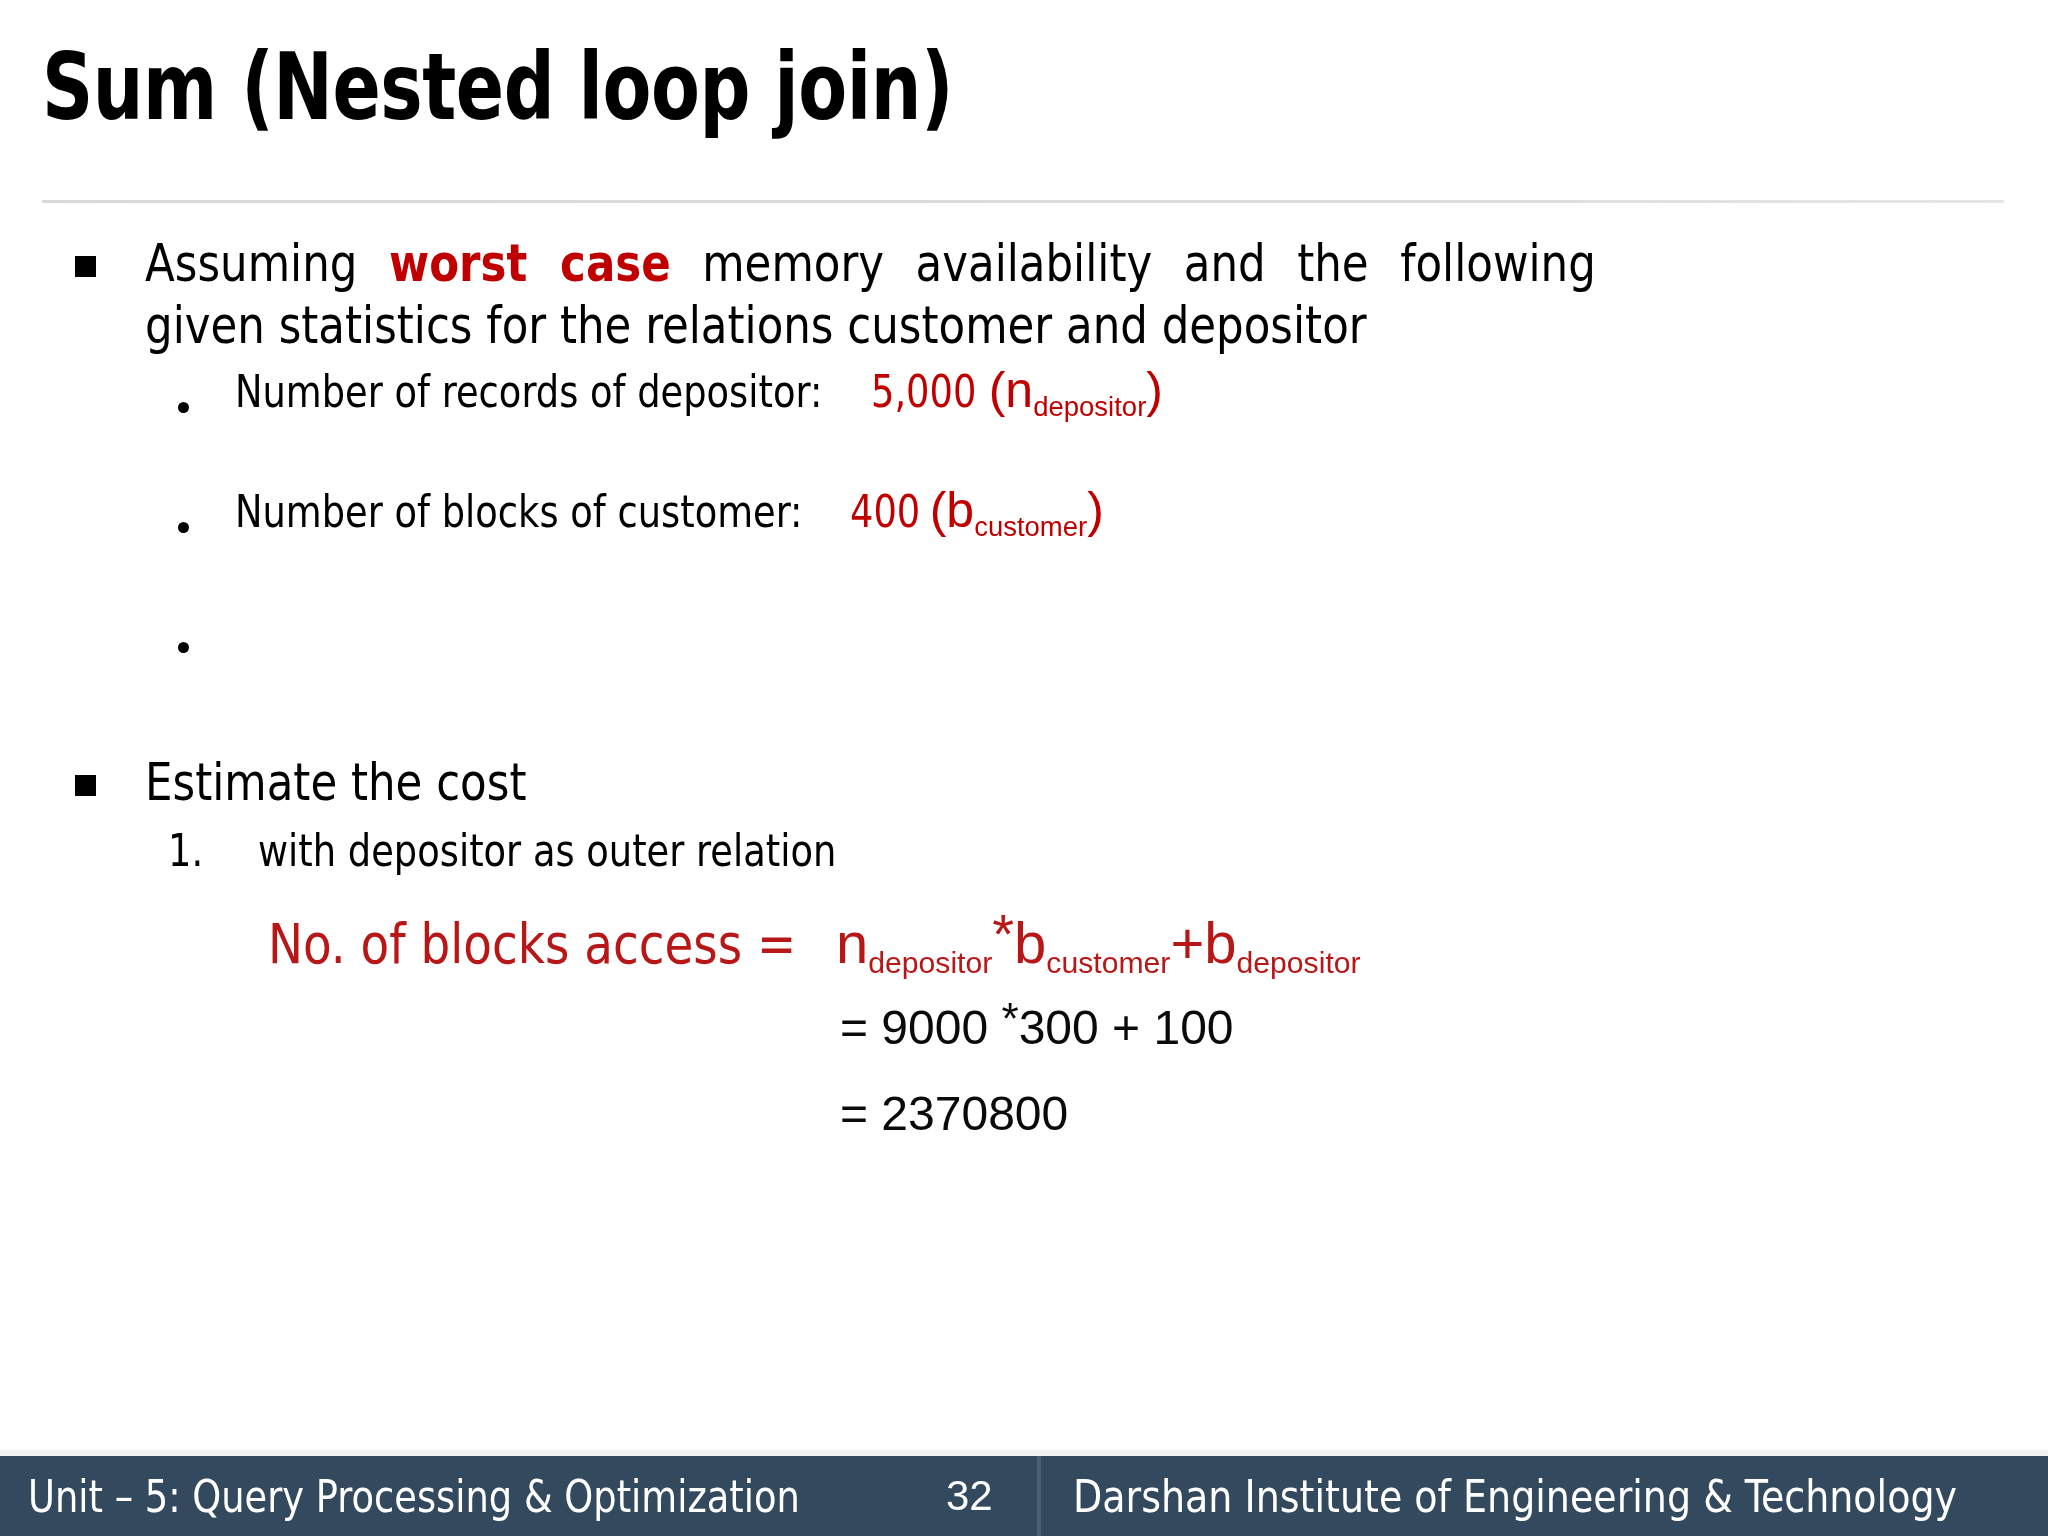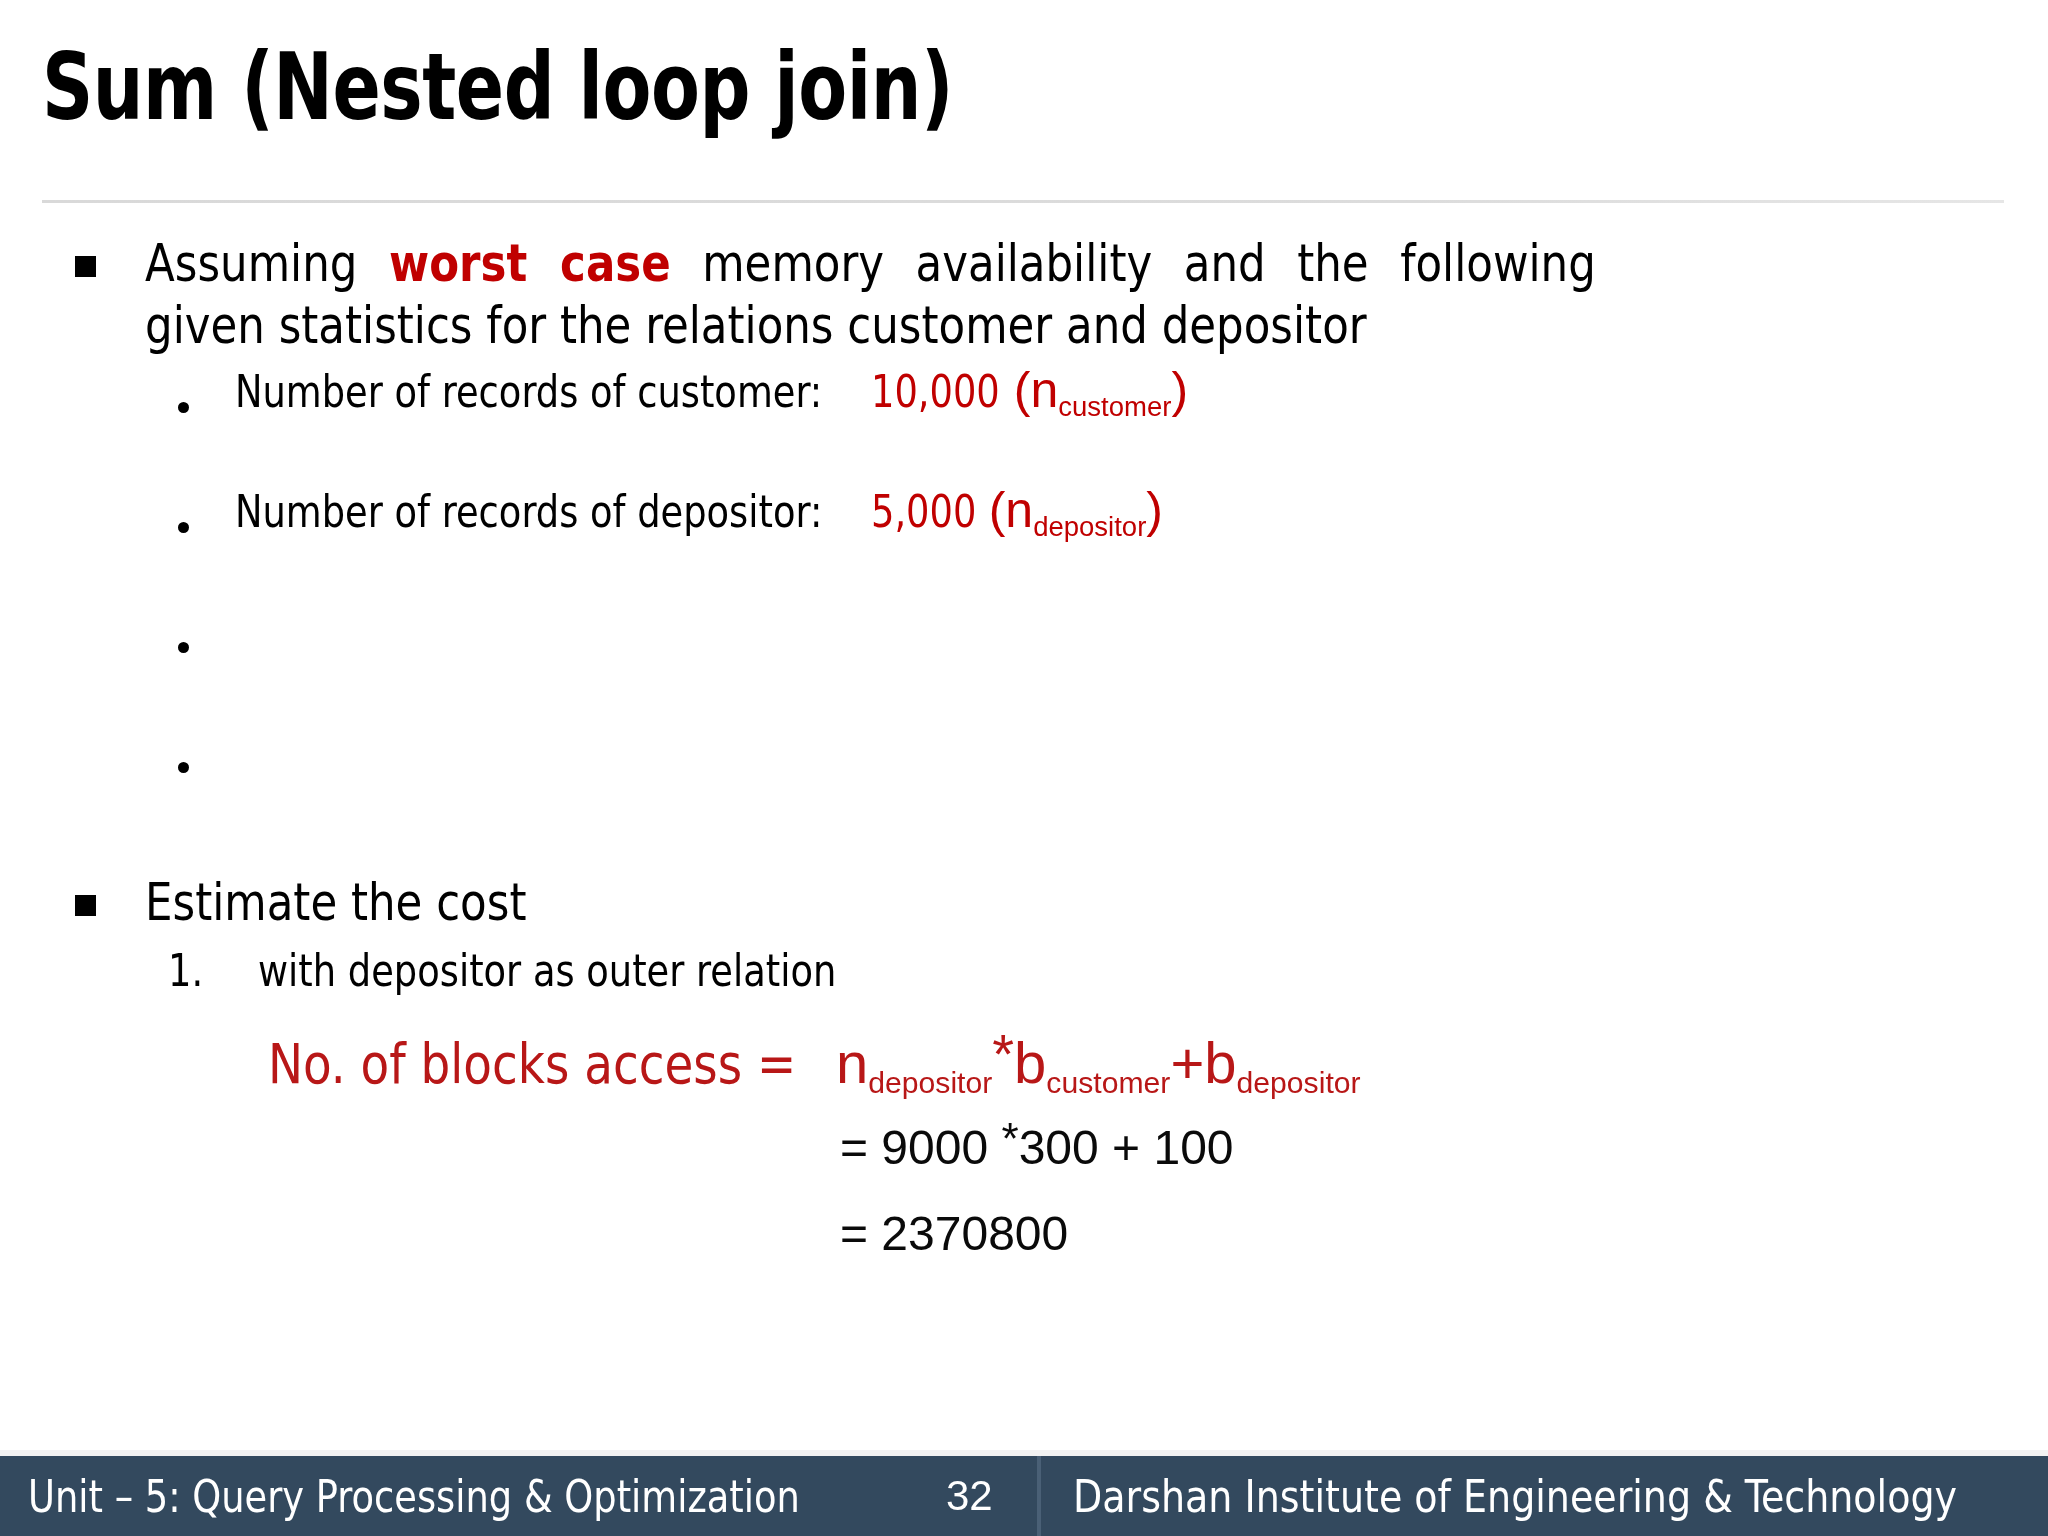--- a/index.html
+++ b/index.html
@@ -284,40 +284,37 @@
 </div>
 <div class="title-rule"></div>
 
 <div class="body-area">
 
   <div class="l1">
     <span class="sq-bullet"></span>
     <div class="l1-text"><span>Assuming </span><span class="red-bold">worst case</span><span> memory availability and the following given statistics for the relations customer and depositor</span></div>
   </div>
 
-  <div class="l2">
-    <span class="dot-bullet"></span>
-    <div class="l2-row">
-      <span class="l2-label">Number of records of customer:</span>
-      <span class="num-red">10,000</span>
-      <span class="sym-red"><span>(</span><span>n</span><sub>customer</sub><span>)</span></span>
-    </div>
-  </div>
 
   <div class="l2">
     <span class="dot-bullet"></span>
     <div class="l2-row">
       <span class="l2-label">Number of records of depositor:</span>
       <span class="num-red">5,000</span>
       <span class="sym-red"><span>(</span><span>n</span><sub>depositor</sub><span>)</span></span>
     </div>
   </div>
 
   <div class="l2">
     <span class="dot-bullet"></span>
+    <div class="l2-row">
+      <span class="l2-label">Number of blocks of customer:</span>
+      <span class="num-red">400</span>
+      <span class="sym-red"><span>(</span><span>b</span><sub>customer</sub><span>)</span></span>
+    </div>
   </div>
 
   <div class="l2">
     <span class="dot-bullet"></span>
   </div>
 
   <div class="l1" style="margin-top:26px;">
     <span class="sq-bullet"></span>
     <div class="l1-text">Estimate the cost</div>
   </div>

